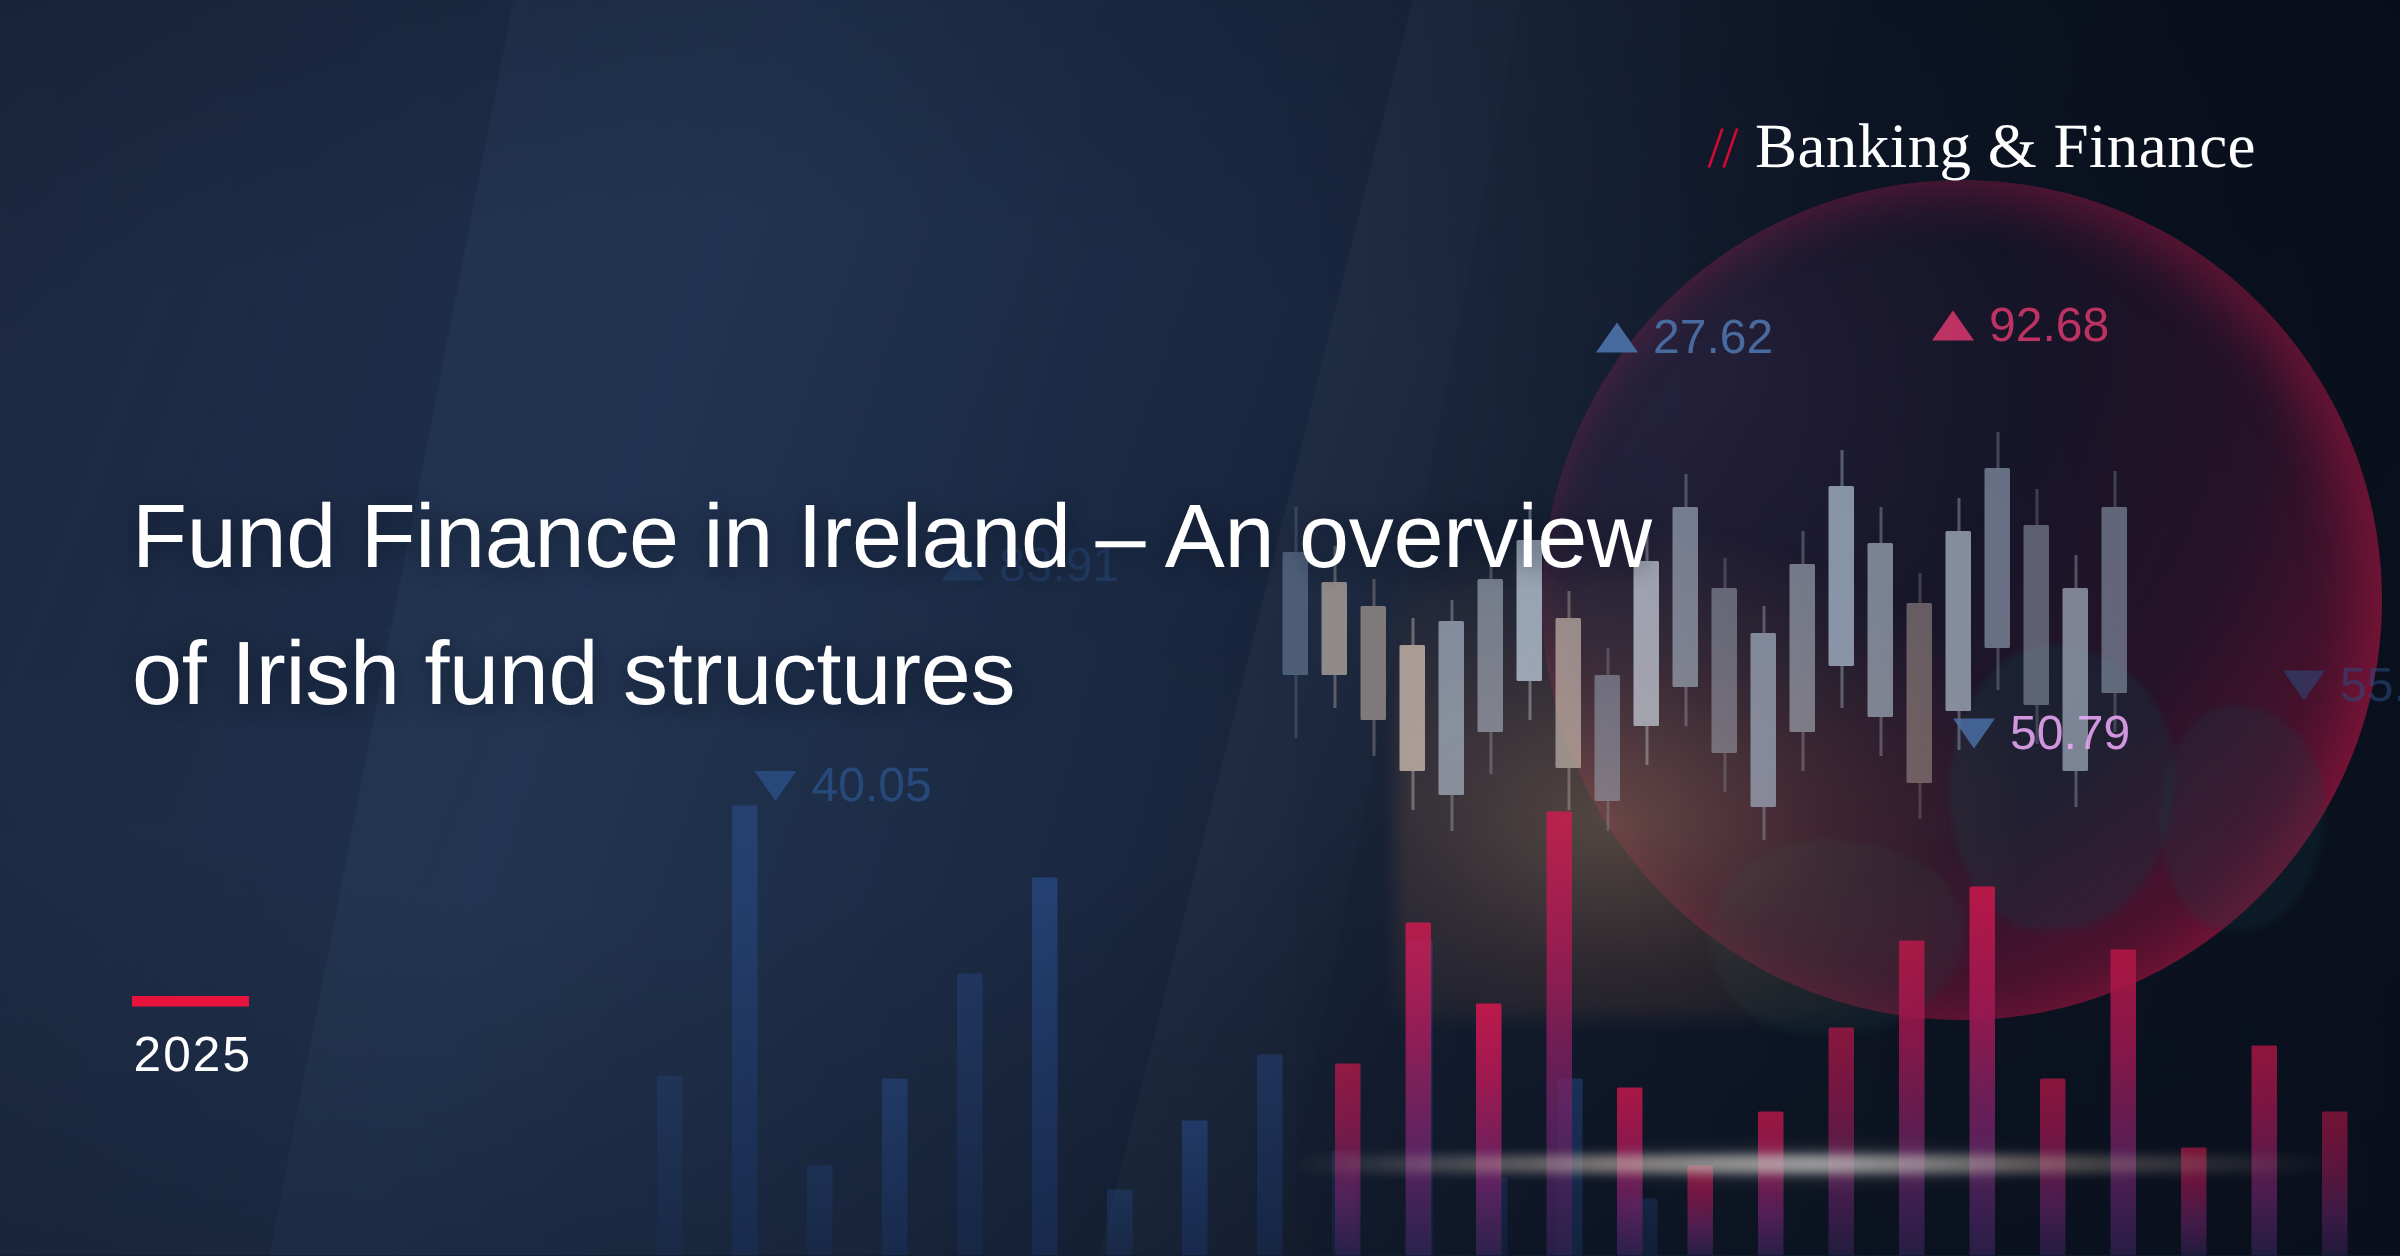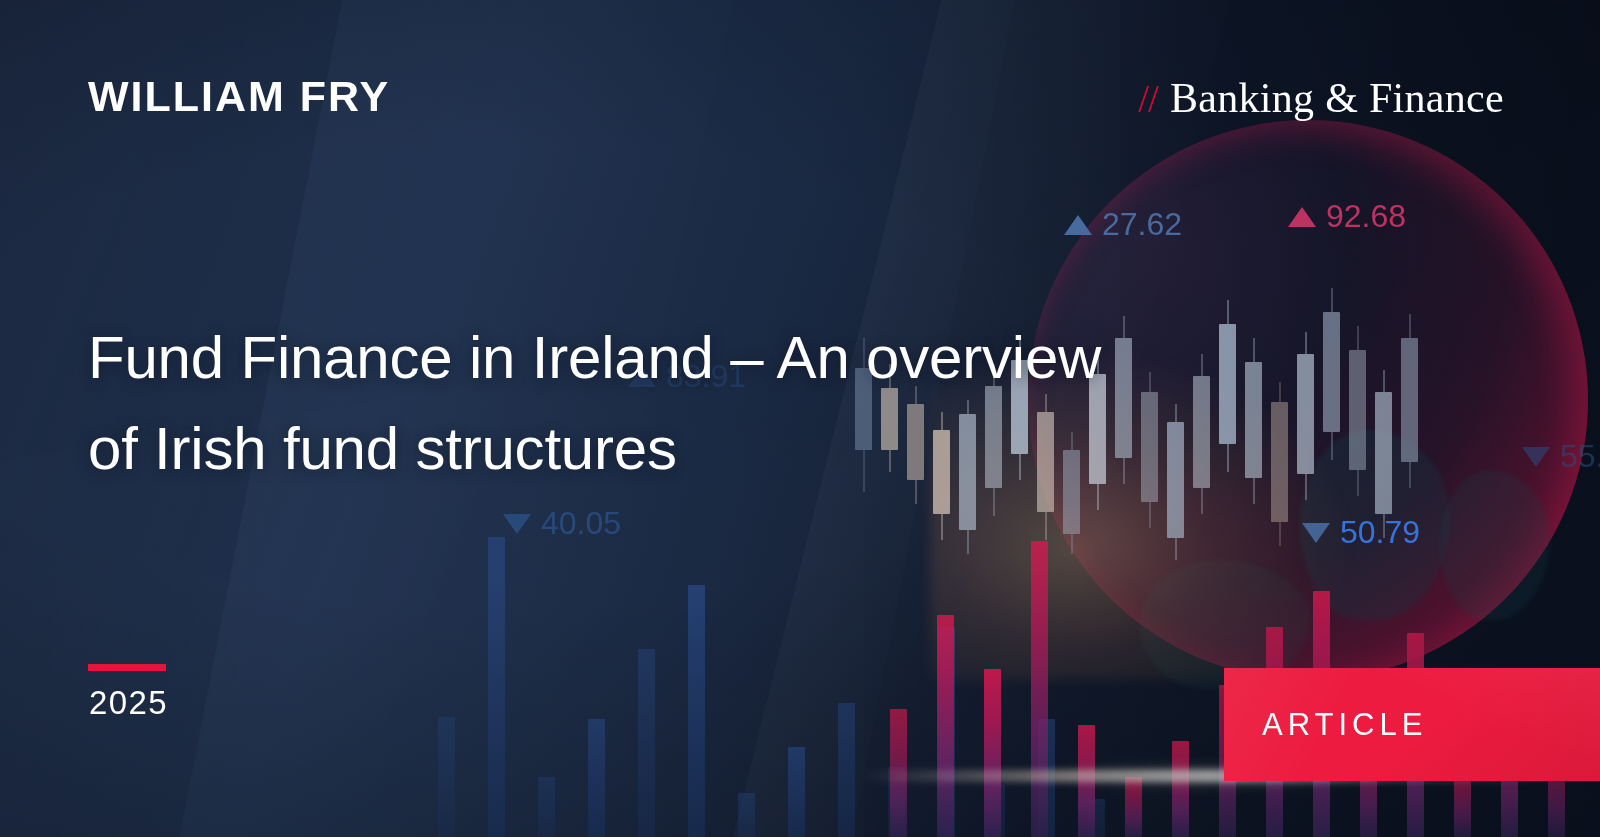--- a/index.html
+++ b/index.html
@@ -347,48 +347,44 @@
 
   <div id="tickers">
       <div class="tick up" style="left: 1064px; top: 206px; color: rgb(74, 111, 165); font-size: 32px; opacity: 0.95;">
         <span class="tri" style="border-bottom:20px solid #4a6fa5;"></span>
         <span>27.62</span>
       </div>
       <div class="tick up" style="left: 1288px; top: 198px; color: rgb(226, 57, 111); font-size: 32px; opacity: 0.82;">
         <span class="tri" style="border-bottom:20px solid #e2396f;"></span>
         <span>92.68</span>
       </div>
-      <div class="tick down" style="left: 1302px; top: 470px; color: #3b82f6; font-size: 32px; opacity: 0.85; margin-top: 44px;">
+      <div class="tick down" style="left: 1302px; top: 470px; color: #f0abfc; font-size: 32px; opacity: 0.85;">
         <span class="tri" style="border-top:20px solid #4a6fa5;"></span>
         <span>50.79</span>
       </div>
       <div class="tick down" style="left: 503px; top: 505px; color: rgb(43, 86, 144); font-size: 32px; opacity: 0.7;">
         <span class="tri" style="border-top:20px solid #2b5690;"></span>
         <span>40.05</span>
       </div>
       <div class="tick up" style="left: 628px; top: 358px; color: rgb(42, 76, 128); font-size: 32px; opacity: 0.45;">
         <span class="tri" style="border-bottom:20px solid #2a4c80;"></span>
         <span>83.91</span>
       </div>
       <div class="tick down" style="left: 1522px; top: 438px; color: rgb(42, 76, 128); font-size: 32px; opacity: 0.55;">
         <span class="tri" style="border-top:20px solid #2a4c80;"></span>
         <span>55.2</span>
       </div>
     </div>
 
-  <div class="logo">WILLIAM FRY</div>
 
   <div class="practice">
     <span class="slashes">//</span>
     <span class="ptext">Banking &amp; Finance</span>
   </div>
 
   <h1 class="headline">Fund Finance in Ireland – An overview of Irish fund structures</h1>
 
   <div class="rule"></div>
 
   <div class="year">2025</div>
 
-  <div class="badge">
-    <span class="badge-label">ARTICLE</span>
-  </div>
 
 </div>
 
 </body></html>

